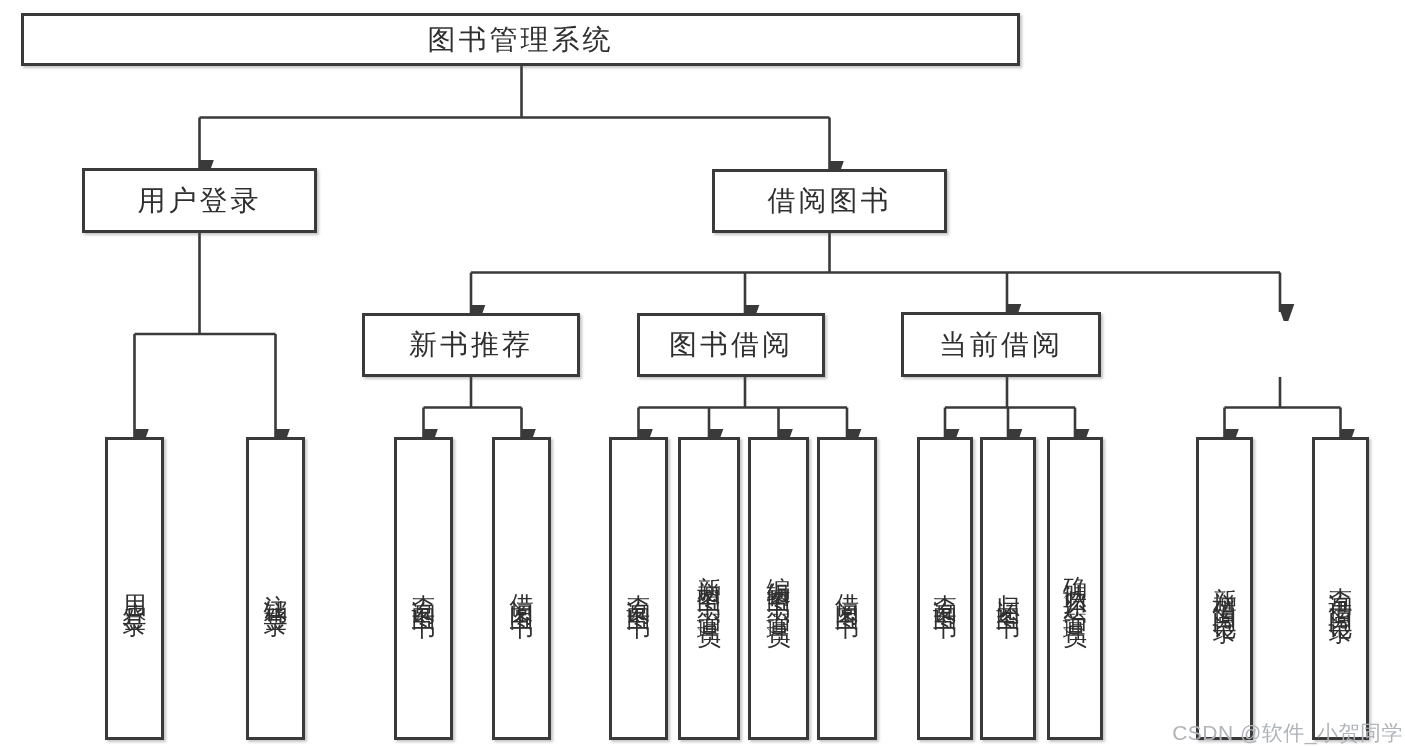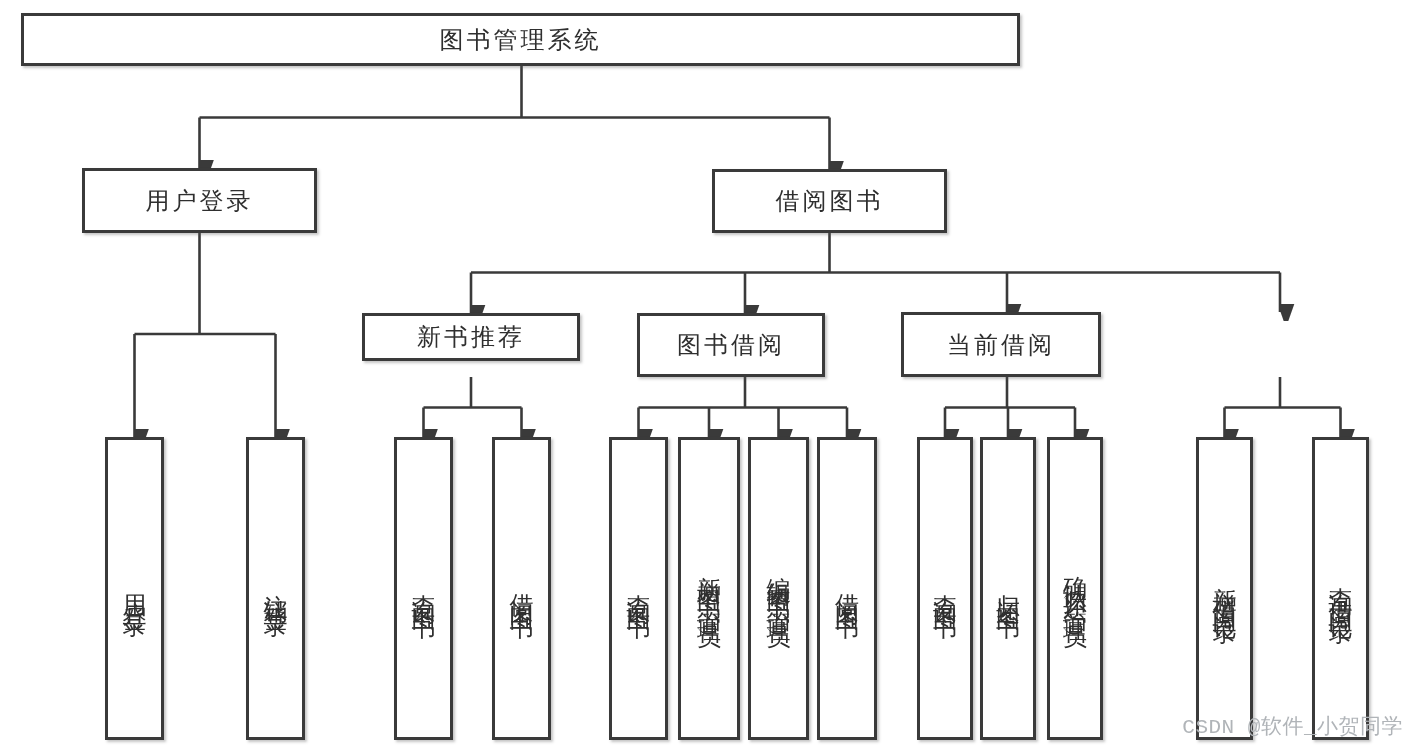--- a/index.html
+++ b/index.html
@@ -30,21 +30,21 @@
   .connector-layer marker polygon { fill: var(--line); }
 
   .node {
     position: absolute;
     background: var(--background);
     border: 3px solid var(--line);
     display: flex;
     align-items: center;
     justify-content: center;
     color: var(--text);
-    font-size: 24px;
+    font-size: 28px;
     letter-spacing: 3px;
     box-shadow: 1.5px 2px 2.5px rgba(90,90,90,0.35);
     white-space: nowrap;
   }
 
   .leaf {
     position: absolute;
     top: 437px;
     height: 303px;
     background: var(--background);
@@ -59,28 +59,27 @@
     writing-mode: vertical-rl;
     text-orientation: mixed;
     font-size: 24px;
     letter-spacing: 7px;
     line-height: 1;
   }
 
   .watermark {
     position: absolute;
     right: 2px;
-    bottom: 7px;
+    bottom: 0;
     font-size: 21px;
     color: var(--watermark);
     letter-spacing: 0.5px;
     pointer-events: none;
     z-index: 10;
     white-space: nowrap;
-    font-family: Liberation Mono, monospace;
   }
 </style>
 </head>
 <body>
 
 <div class="canvas">
 
   <svg class="connector-layer" viewBox="0 0 1405 747" xmlns="http://www.w3.org/2000/svg">
     <defs>
       <marker id="arrow" markerUnits="userSpaceOnUse" markerWidth="17" markerHeight="24" viewBox="0 0 17 24" refX="8.5" refY="24" orient="auto-start-reverse">
@@ -144,21 +143,21 @@
       <path d="M1224.5,407.5 V437" marker-end="url(#arrowdown)"></path>
       <path d="M1340.5,407.5 V437" marker-end="url(#arrowdown)"></path>
     </g>
   </svg>
 
   <div class="node" style="left:21px;top:13px;width:999px;height:53px">图书管理系统</div>
 
   <div class="node" style="left:82px;top:168px;width:235px;height:65px">用户登录</div>
   <div class="node" style="left:712px;top:169px;width:235px;height:64px">借阅图书</div>
 
-  <div class="node" style="left:362px;top:313px;width:218px;height:48px">新书推荐</div>
+  <div class="node" style="left:362px;top:313px;width:218px;height:64px">新书推荐</div>
   <div class="node" style="left:637px;top:313px;width:188px;height:64px">图书借阅</div>
   <div class="node" style="left:901px;top:312px;width:200px;height:65px">当前借阅</div>
 
   <div class="leaf" style="left:105px;width:59px">
     <span>用户登录</span>
   </div>
   <div class="leaf" style="left:246px;width:59px">
     <span>注销登录</span>
   </div>
 

